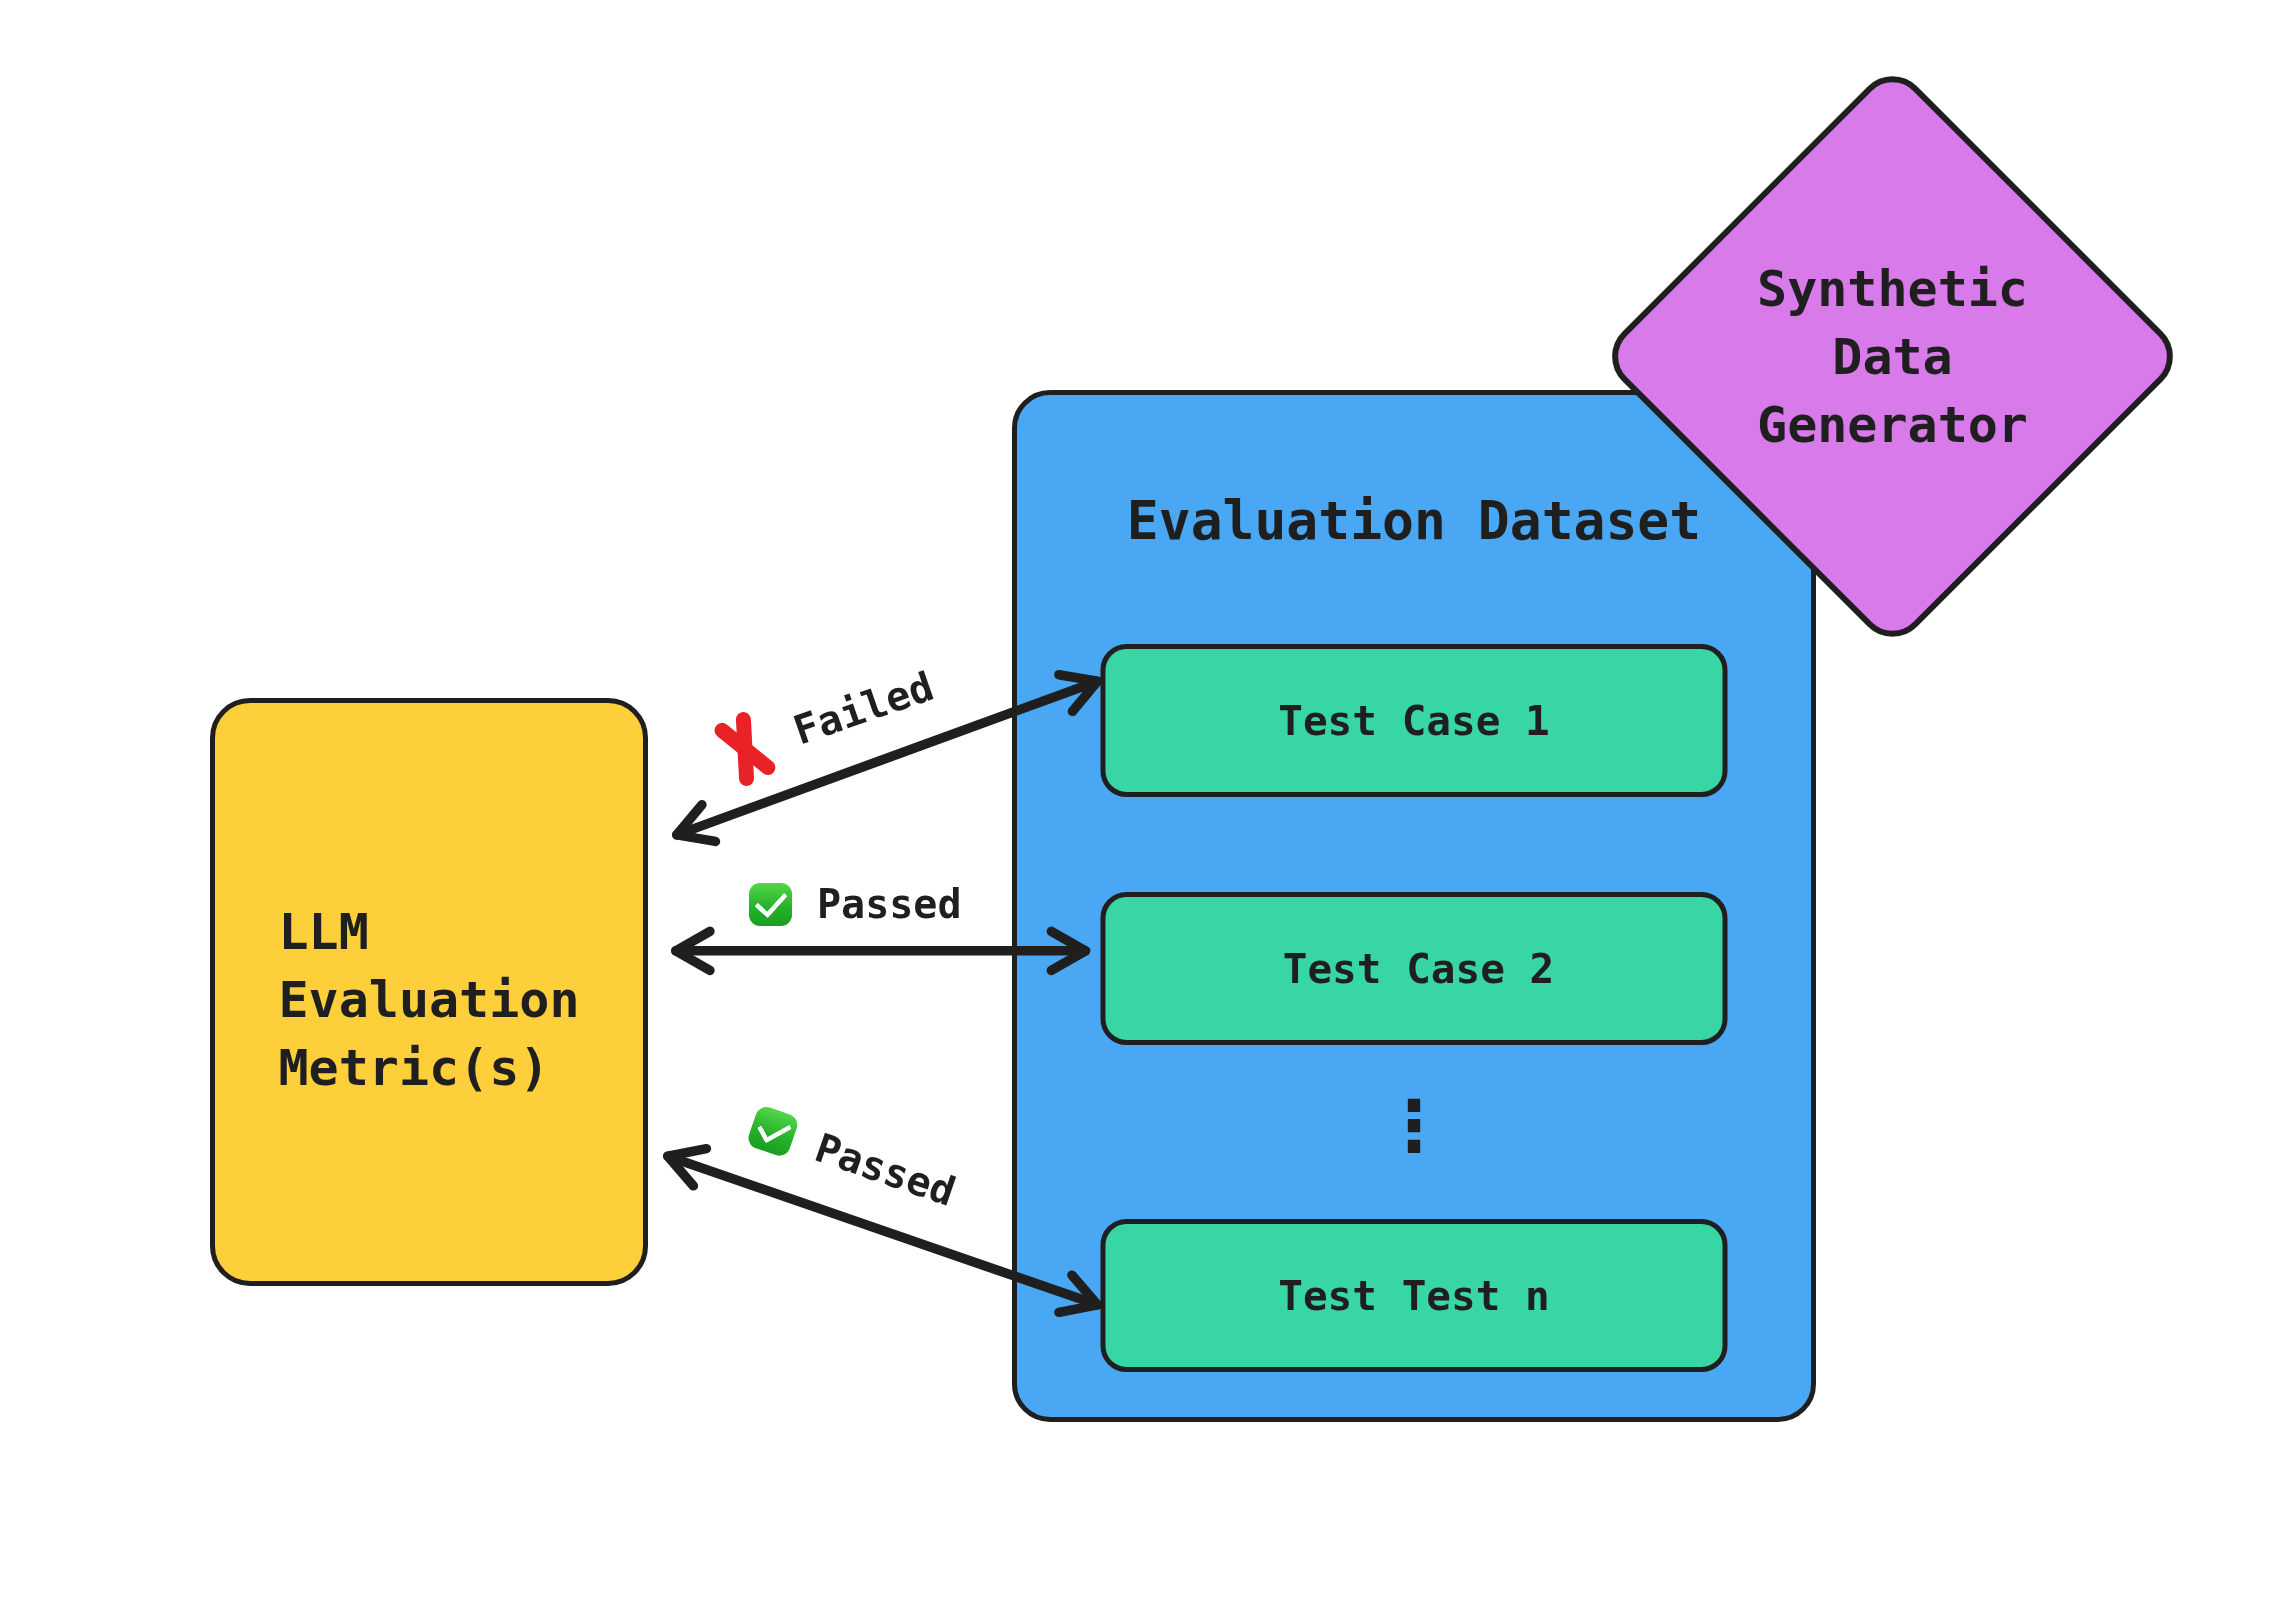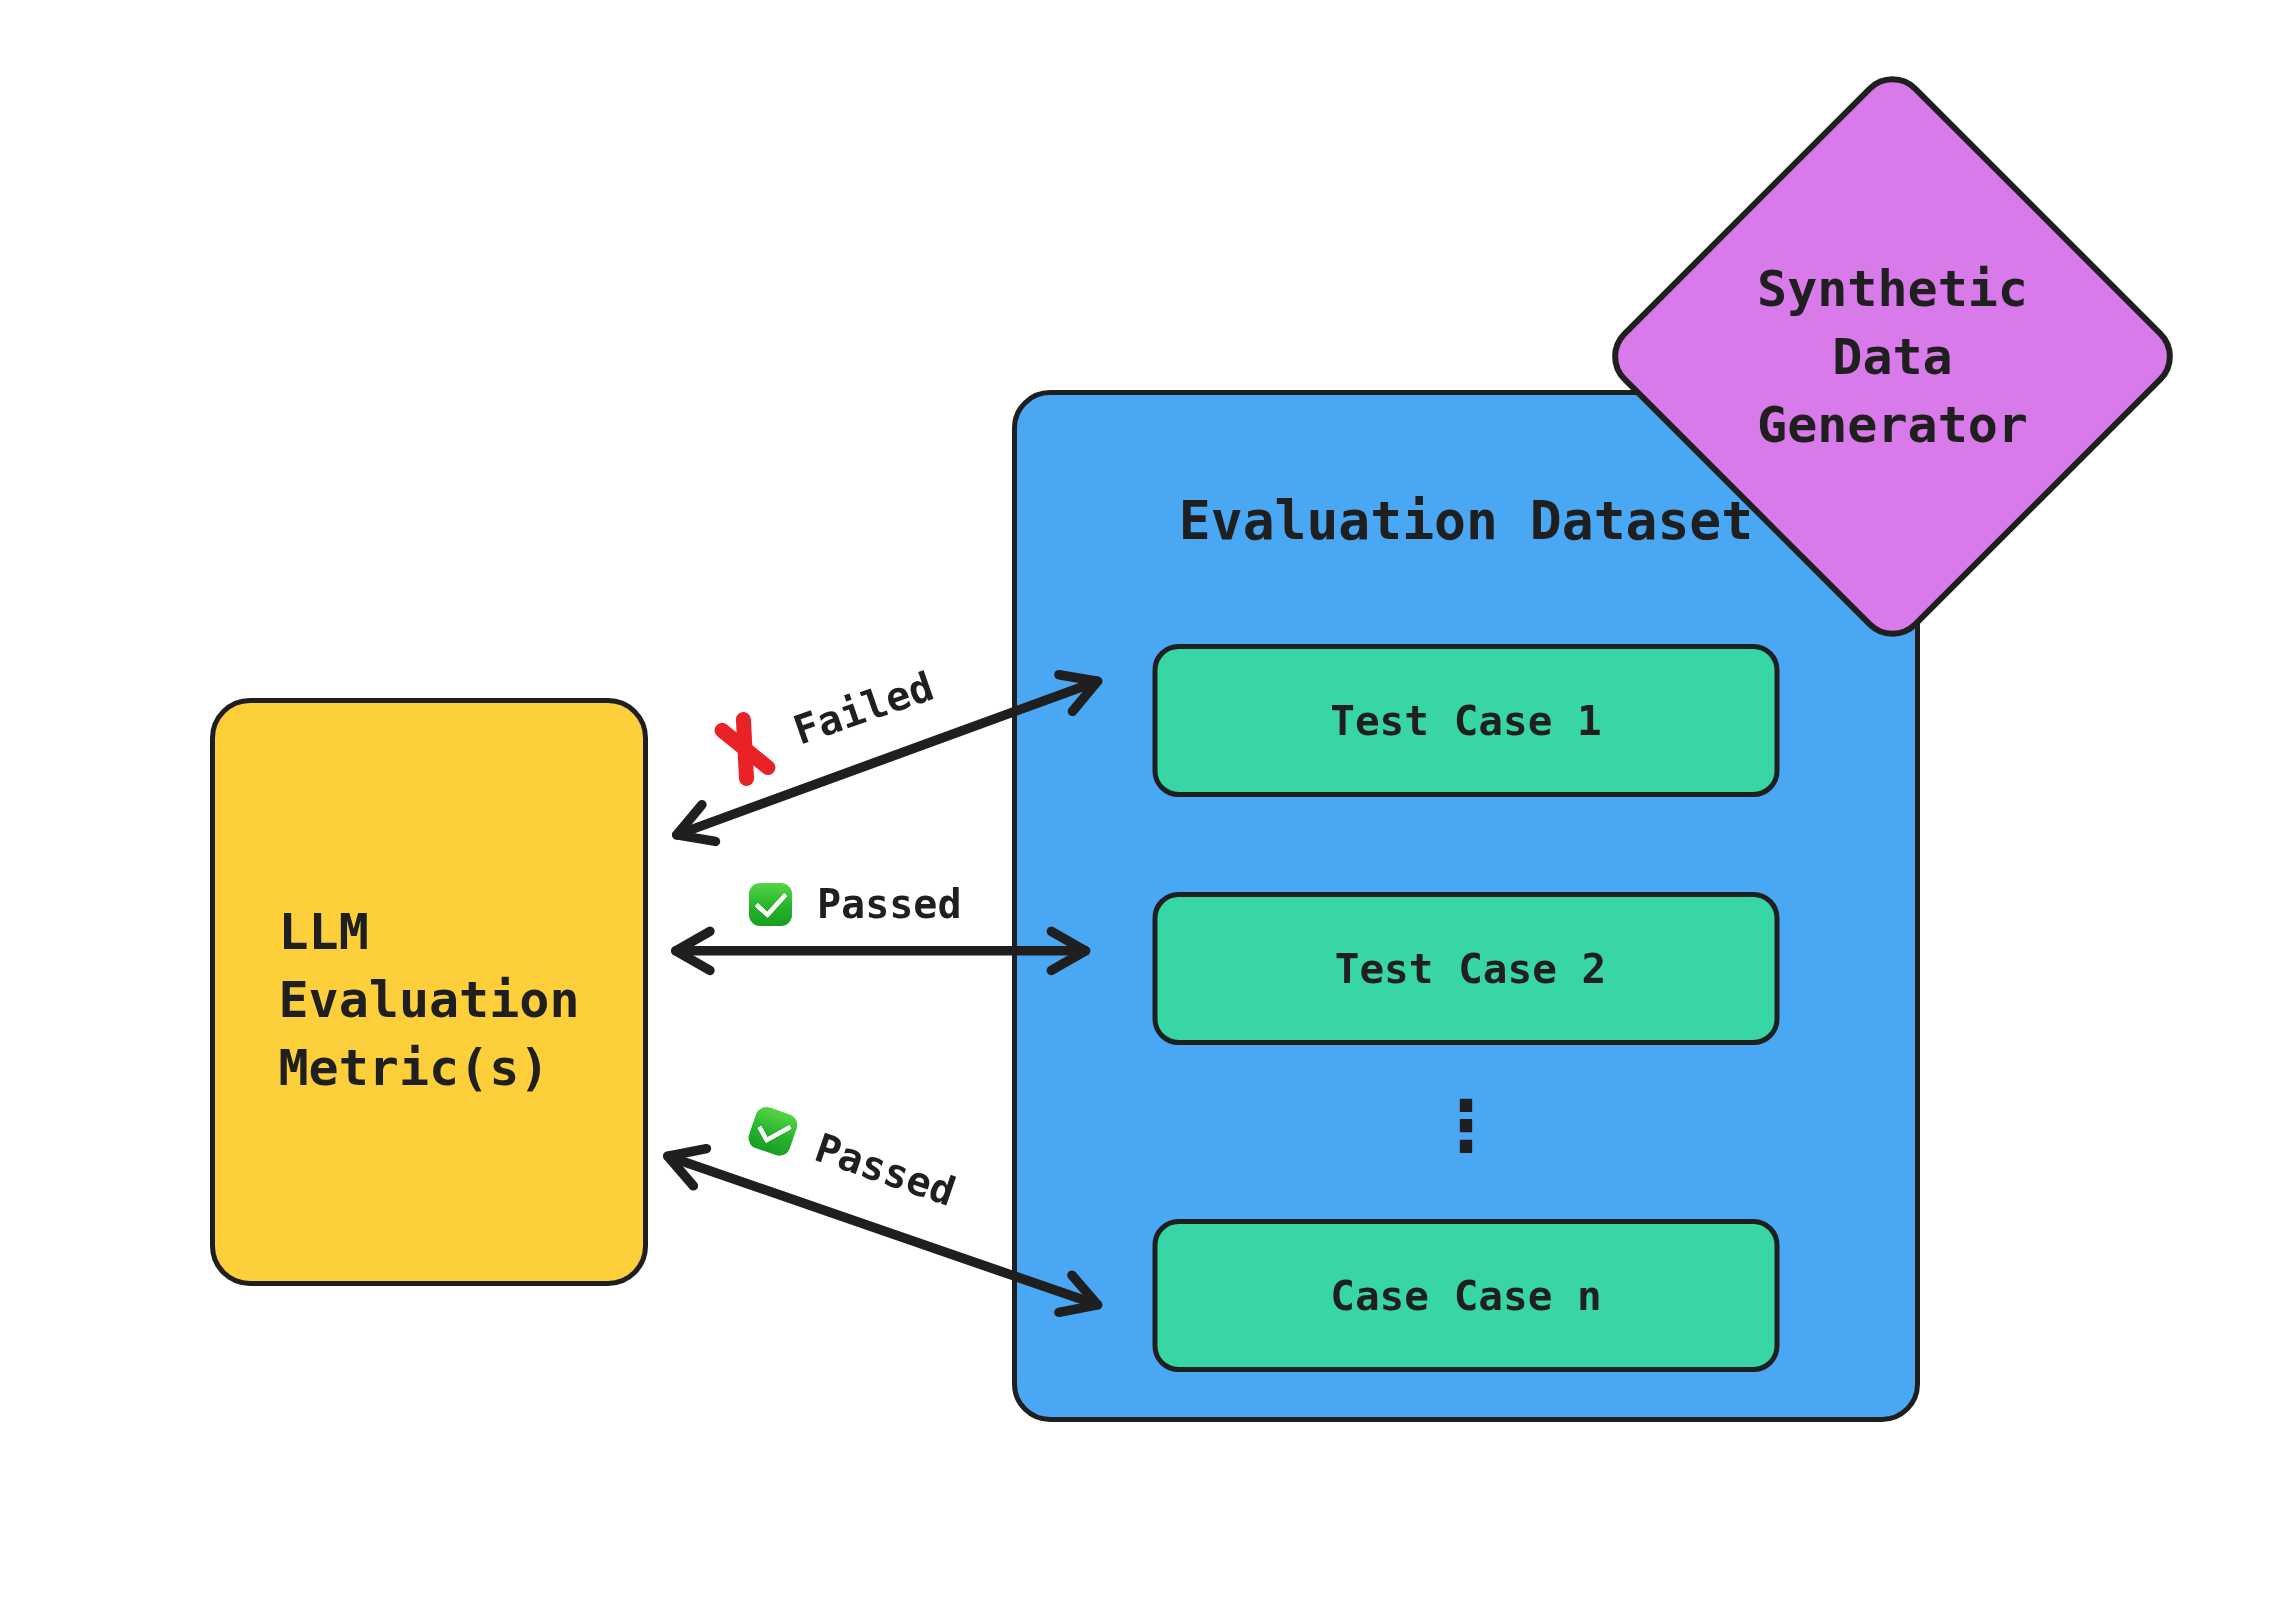--- a/index.html
+++ b/index.html
@@ -23,21 +23,21 @@
     display:flex;align-items:center;justify-content:center;
   }
   .node-yellow .node-label{
     white-space:pre-line;text-align:left;
     font-size:50px;font-weight:bold;line-height:1.36;
     padding-top:15px;
   }
 
   
   .node-blue{
-    left:1012px;top:390px;width:908px;height:1032px;
+    left:1012px;top:390px;width:804px;height:1032px;
     background:#4aa7f3;border-radius:38px;
   }
   .dataset-title{
     position:absolute;left:0;top:95px;width:100%;
     text-align:center;font-size:53px;font-weight:bold;
   }
   .test-case{
     position:absolute;left:50%;transform:translateX(-50%);
     width:627px;height:153px;
     background:#38d6a4;border:5.5px solid var(--ink);border-radius:26px;
@@ -138,21 +138,21 @@
       <span>Test Case 1</span>
     </div>
 
     <div class="test-case tc-2">
       <span>Test Case 2</span>
     </div>
 
     <div class="v-ellipsis">⋮</div>
 
     <div class="test-case tc-n">
-      <span>Case Case n</span>
+      <span>Test Test n</span>
     </div>
   </div>
 
   <div class="node diamond">
     <div class="diamond-inner">
       <div class="node-label">Synthetic
 Data
 Generator</div>
     </div>
   </div>

